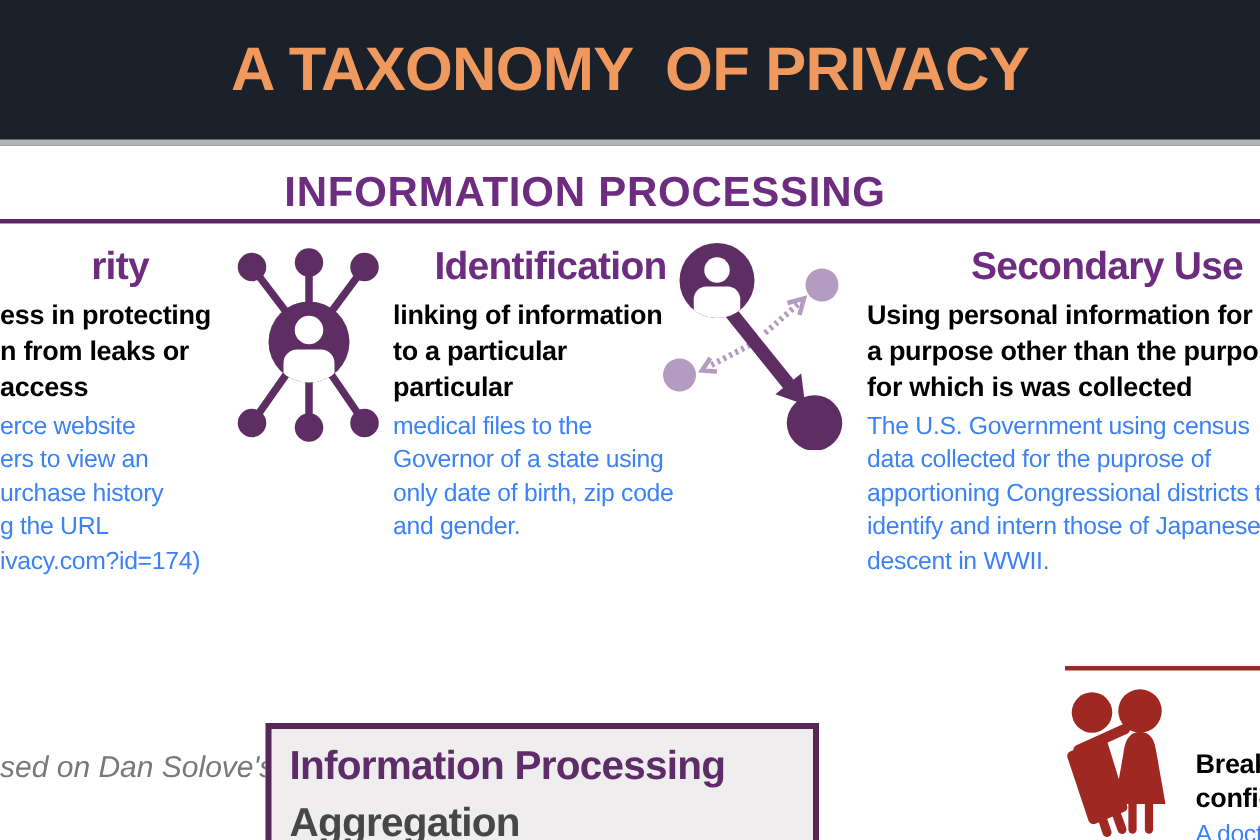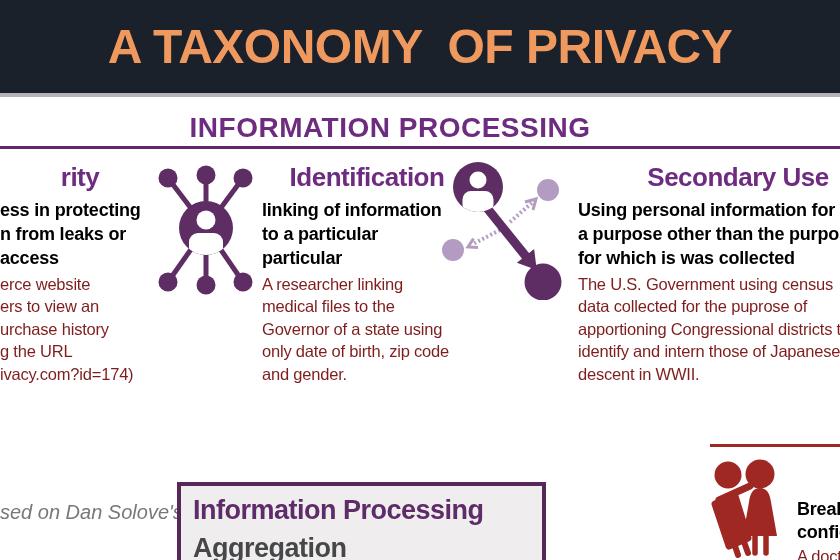--- a/index.html
+++ b/index.html
@@ -1,36 +1,36 @@
 <!DOCTYPE html>
 <html><head>
 <meta charset="utf-8">
 <style>
   html,body{margin:0;padding:0;}
   body{width:840px;height:560px;background:#ffffff;font-family:"Liberation Sans",sans-serif;}
   .page{position:relative;width:840px;height:560px;overflow:hidden;background:#ffffff;}
 
   
   .topbar{position:absolute;left:0;top:0;width:840px;height:93px;background:#1a212b;border-bottom:4px solid #b4b4b6;}
-  .topbar h1{margin:0;line-height:93px;text-align:center;font-size:48px;font-weight:bold;
+  .topbar h1{margin:0;line-height:93px;text-align:center;font-size:41px;font-weight:bold;
              letter-spacing:-0.5px;color:#f0995f;white-space:pre;}
 
   
   .section-title{position:absolute;left:0;top:112px;width:780px;text-align:center;
                  font-size:28px;font-weight:bold;letter-spacing:0.5px;color:#6e2c80;}
   .section-underline{position:absolute;left:0;top:146px;width:840px;height:3px;background:#63266b;}
 
   
   .col{position:absolute;top:160px;}
   .col-insecurity{left:0;width:160px;}
   .col-identification{left:262px;width:210px;}
   .col-secondary{left:578px;width:320px;}
   .h{margin:0;font-size:26px;line-height:34px;font-weight:bold;letter-spacing:-0.5px;color:#6e2c80;text-align:center;}
   .sub{margin-top:4px;font-size:18px;line-height:24px;font-weight:bold;letter-spacing:-0.2px;color:#000000;}
-  .bodytxt{margin-top:3px;font-size:16.5px;line-height:22.4px;color:#7f1d1d;letter-spacing:-0.2px;}
+  .bodytxt{margin-top:3px;font-size:16.5px;line-height:22.4px;color:#3b82f6;letter-spacing:-0.2px;}
   .line{white-space:nowrap;}
 
   
   .icon-abs{position:absolute;}
   #icon-identification{left:150px;top:162px;}
   #icon-secondary{left:440px;top:160px;}
   #icon-whisper{left:706px;top:455px;}
 
   
   .credit{position:absolute;left:0;top:500px;font-size:20px;line-height:24px;font-style:italic;color:#77787a;}
@@ -104,21 +104,20 @@
   </svg>
 
   <div class="col col-identification">
     <h2 class="h">Identification</h2>
     <div class="sub">
       <div class="line">linking of information</div>
       <div class="line">to a particular</div>
       <div class="line">particular</div>
     </div>
     <div class="bodytxt">
-      <div class="line">A researcher linking</div>
       <div class="line">medical files to the</div>
       <div class="line">Governor of a state using</div>
       <div class="line">only date of birth, zip code</div>
       <div class="line">and gender.</div>
     </div>
   </div>
 
   <svg id="icon-secondary" class="icon-abs" width="138" height="140" viewBox="0 0 138 140" xmlns="http://www.w3.org/2000/svg">
     <g stroke="#b49bc1" stroke-width="4" stroke-dasharray="2,2.5" fill="none">
       <line x1="70" y1="62" x2="94" y2="41"></line>

